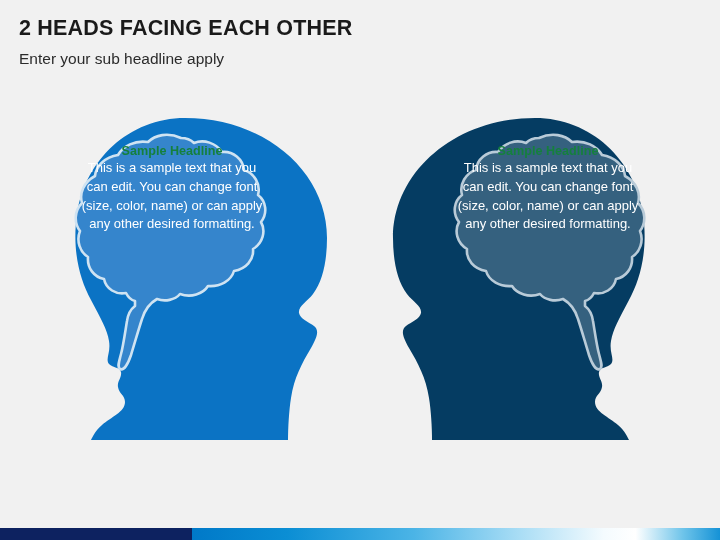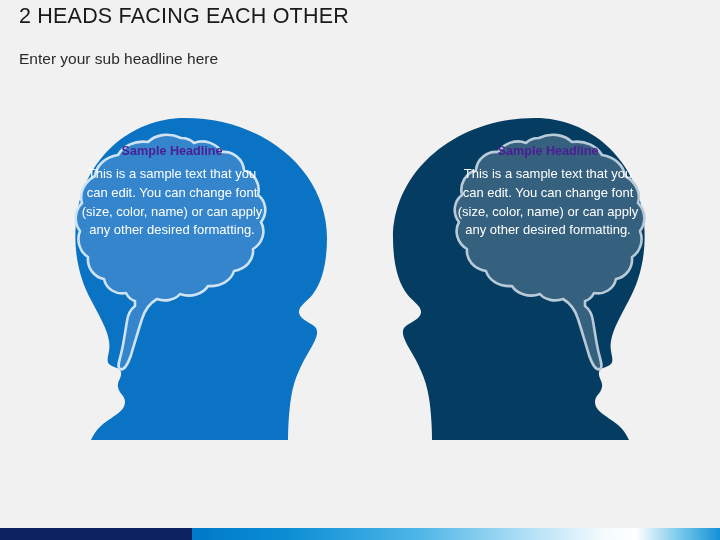--- a/index.html
+++ b/index.html
@@ -17,23 +17,23 @@
   .slide {
     position: absolute;
     inset: 0;
     width: 720px;
     height: 540px;
     background: #f1f1f1;
   }
   .title {
     position: absolute;
     left: 19px;
-    top: 4px;
+    top: 16px;
     font-size: 21.5px;
-    font-weight: normal;
+    font-weight: bold;
     letter-spacing: 0.2px;
     color: #1a1a1a;
     white-space: nowrap;
   }
   .subtitle {
     position: absolute;
     left: 19px;
     top: 50px;
     font-size: 15.5px;
     font-weight: normal;
@@ -66,22 +66,21 @@
     color: #ffffff;
     pointer-events: none;
   }
   .figure.left  .brain-text { left: 24px; top: 34px; }
   .figure.right .brain-text { left: 80px; top: 34px; }
 
   .brain-head {
     font-size: 12.6px;
     font-weight: bold;
     line-height: 1.2;
-    margin-bottom: 6px;
-    color: #4c1d95;
+    color: #15803d;
   }
   .brain-body {
     font-size: 13px;
     font-weight: normal;
     line-height: 1.44;
     color: #ffffff;
   }
 
   .footer-bar {
     position: absolute;
@@ -109,21 +108,21 @@
       #6ec4ea 93%,
       #1592d6 100%);
   }
 </style>
 </head>
 <body>
 
 <div class="slide">
 
   <div class="title">2 HEADS FACING EACH OTHER</div>
-  <div class="subtitle">Enter your sub headline here</div>
+  <div class="subtitle">Enter your sub headline apply</div>
 
   <div class="figure left">
     <svg viewBox="0 0 290 330" xmlns="http://www.w3.org/2000/svg" aria-hidden="true">
       <g>
         <path fill="#0b73c4" d="M130 8
                  C 74 8, 30 50, 22 104
                  C 17 139, 24 168, 36 190
                  C 46 209, 52 219, 54 231
                  C 56 243, 50 249, 54 254
                  C 58 258, 65 257, 66 262

